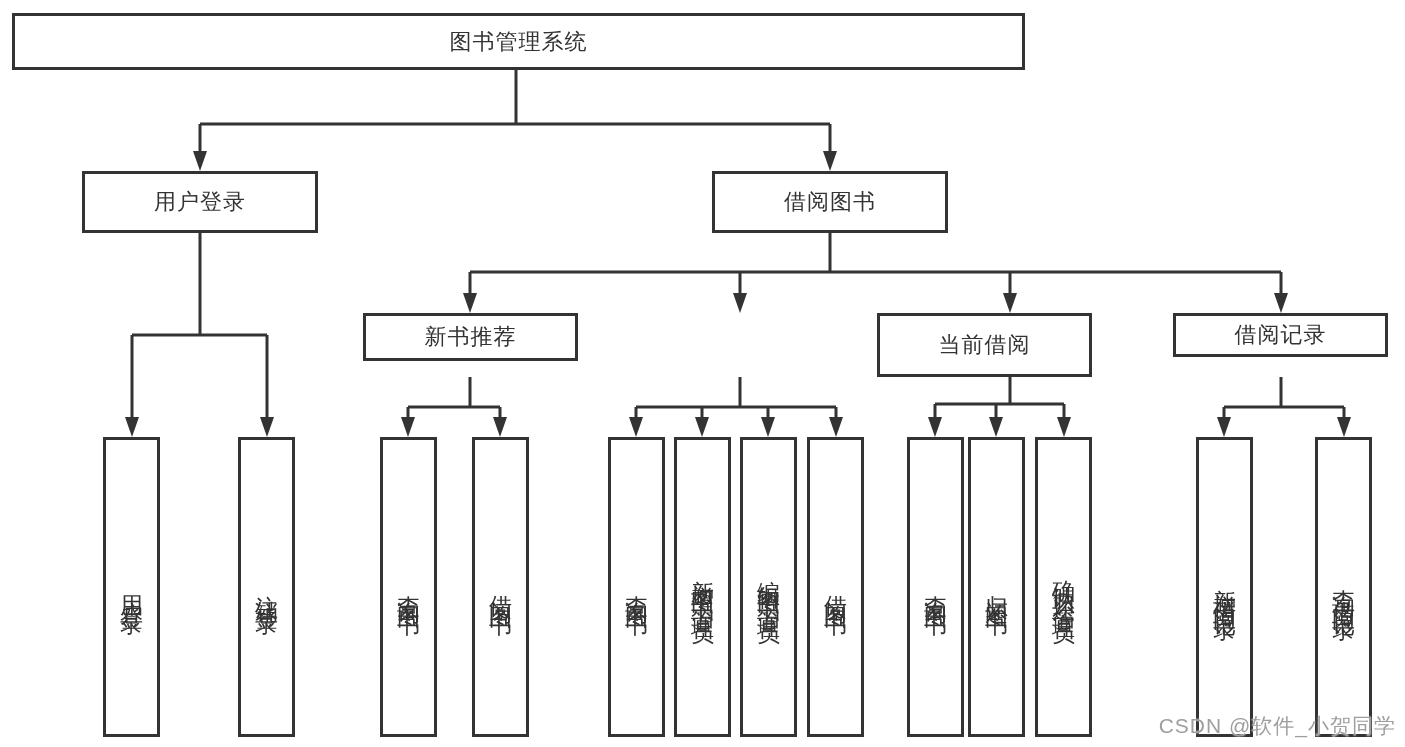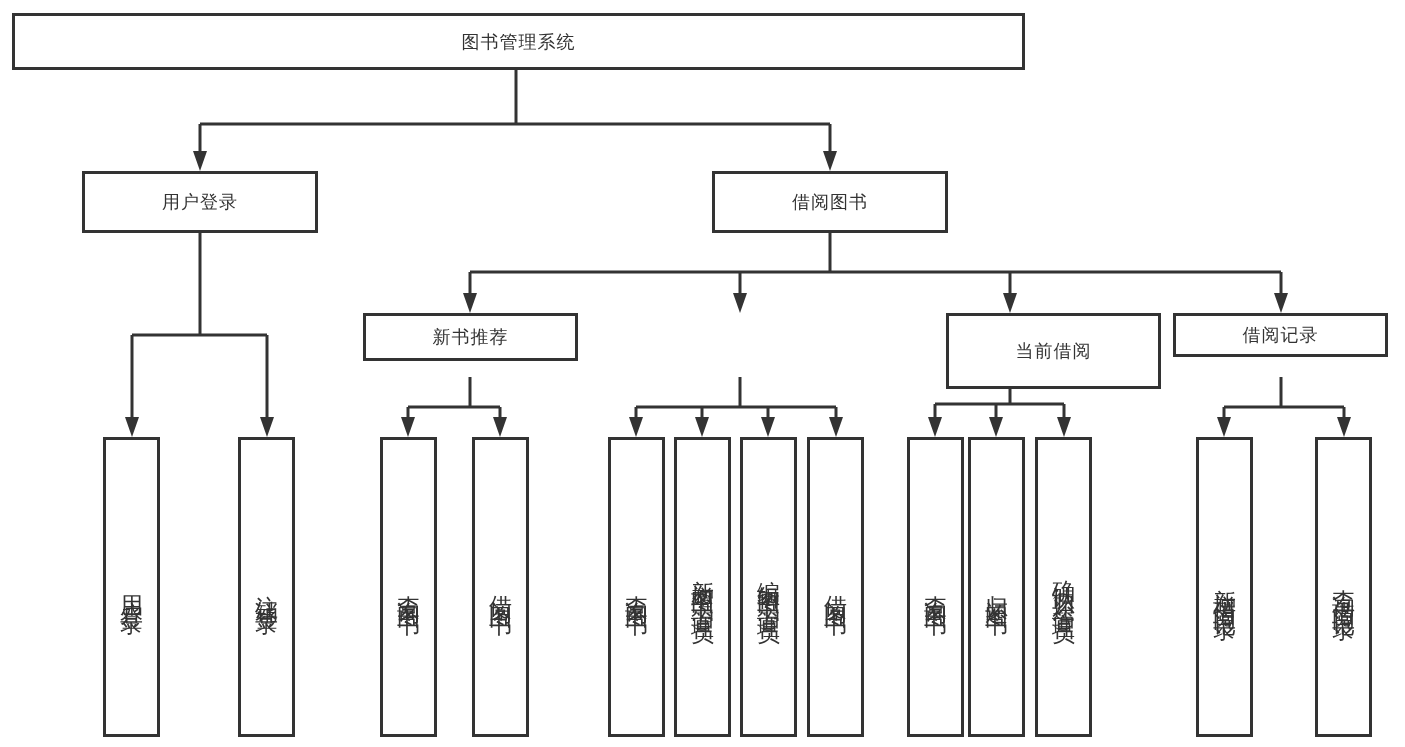--- a/index.html
+++ b/index.html
@@ -15,36 +15,36 @@
   .connectors polygon{fill:#333333;stroke:none;}
   .box{
     position:absolute;
     box-sizing:border-box;
     border:3px solid #333333;
     background:#ffffff;
     color:#333333;
     display:flex;align-items:center;justify-content:center;
     text-align:center;
   }
-  .h{font-size:18px;letter-spacing:1px;}
+  .h{font-size:22px;letter-spacing:1px;}
   .v{
     writing-mode:vertical-rl;
     text-orientation:mixed;
     font-size:23px;
     letter-spacing:6px;
     line-height:1;
     padding-top:4px;
   }
   
   #n-root        {left:12px;  top:13px;  width:1013px;height:57px;}
   #n-user-login  {left:82px;  top:171px; width:236px; height:62px;}
   #n-book-mgmt   {left:712px; top:171px; width:236px; height:62px;}
   #n-new-book    {left:363px; top:313px; width:215px; height:48px;}
   #n-book-borrow {left:633px; top:313px; width:215px; height:64px;}
-  #n-cur-borrow  {left:946px; top:313px; width:215px; height:76px;}
+  #n-cur-borrow  {left:877px; top:313px; width:215px; height:64px;}
   #n-borrow-rec  {left:1173px;top:313px; width:215px; height:44px;}
   
   .leaf{top:437px;width:57px;height:300px;}
   #l-user-login   {left:103px;}
   #l-logout       {left:238px;}
   #l-rec-query    {left:380px;}
   #l-rec-borrow   {left:472px;}
   #l-bb-query     {left:608px;}
   #l-bb-add       {left:674px;}
   #l-bb-edit      {left:740px;}
@@ -166,13 +166,14 @@
   <div class="box v leaf" id="l-bb-edit">编辑图书（管理员）</div>
   <div class="box v leaf" id="l-bb-borrow">借阅图书</div>
 
   <div class="box v leaf" id="l-cb-query">查询图书</div>
   <div class="box v leaf" id="l-cb-return">归还图书</div>
   <div class="box v leaf" id="l-cb-confirm">确认归还（管理员）</div>
 
   <div class="box v leaf" id="l-br-add">新增借阅记录</div>
   <div class="box v leaf" id="l-br-query">查询借阅记录</div>
 
+  <div class="watermark">CSDN @软件_小贺同学</div>
 </div>
 
 </body></html>

